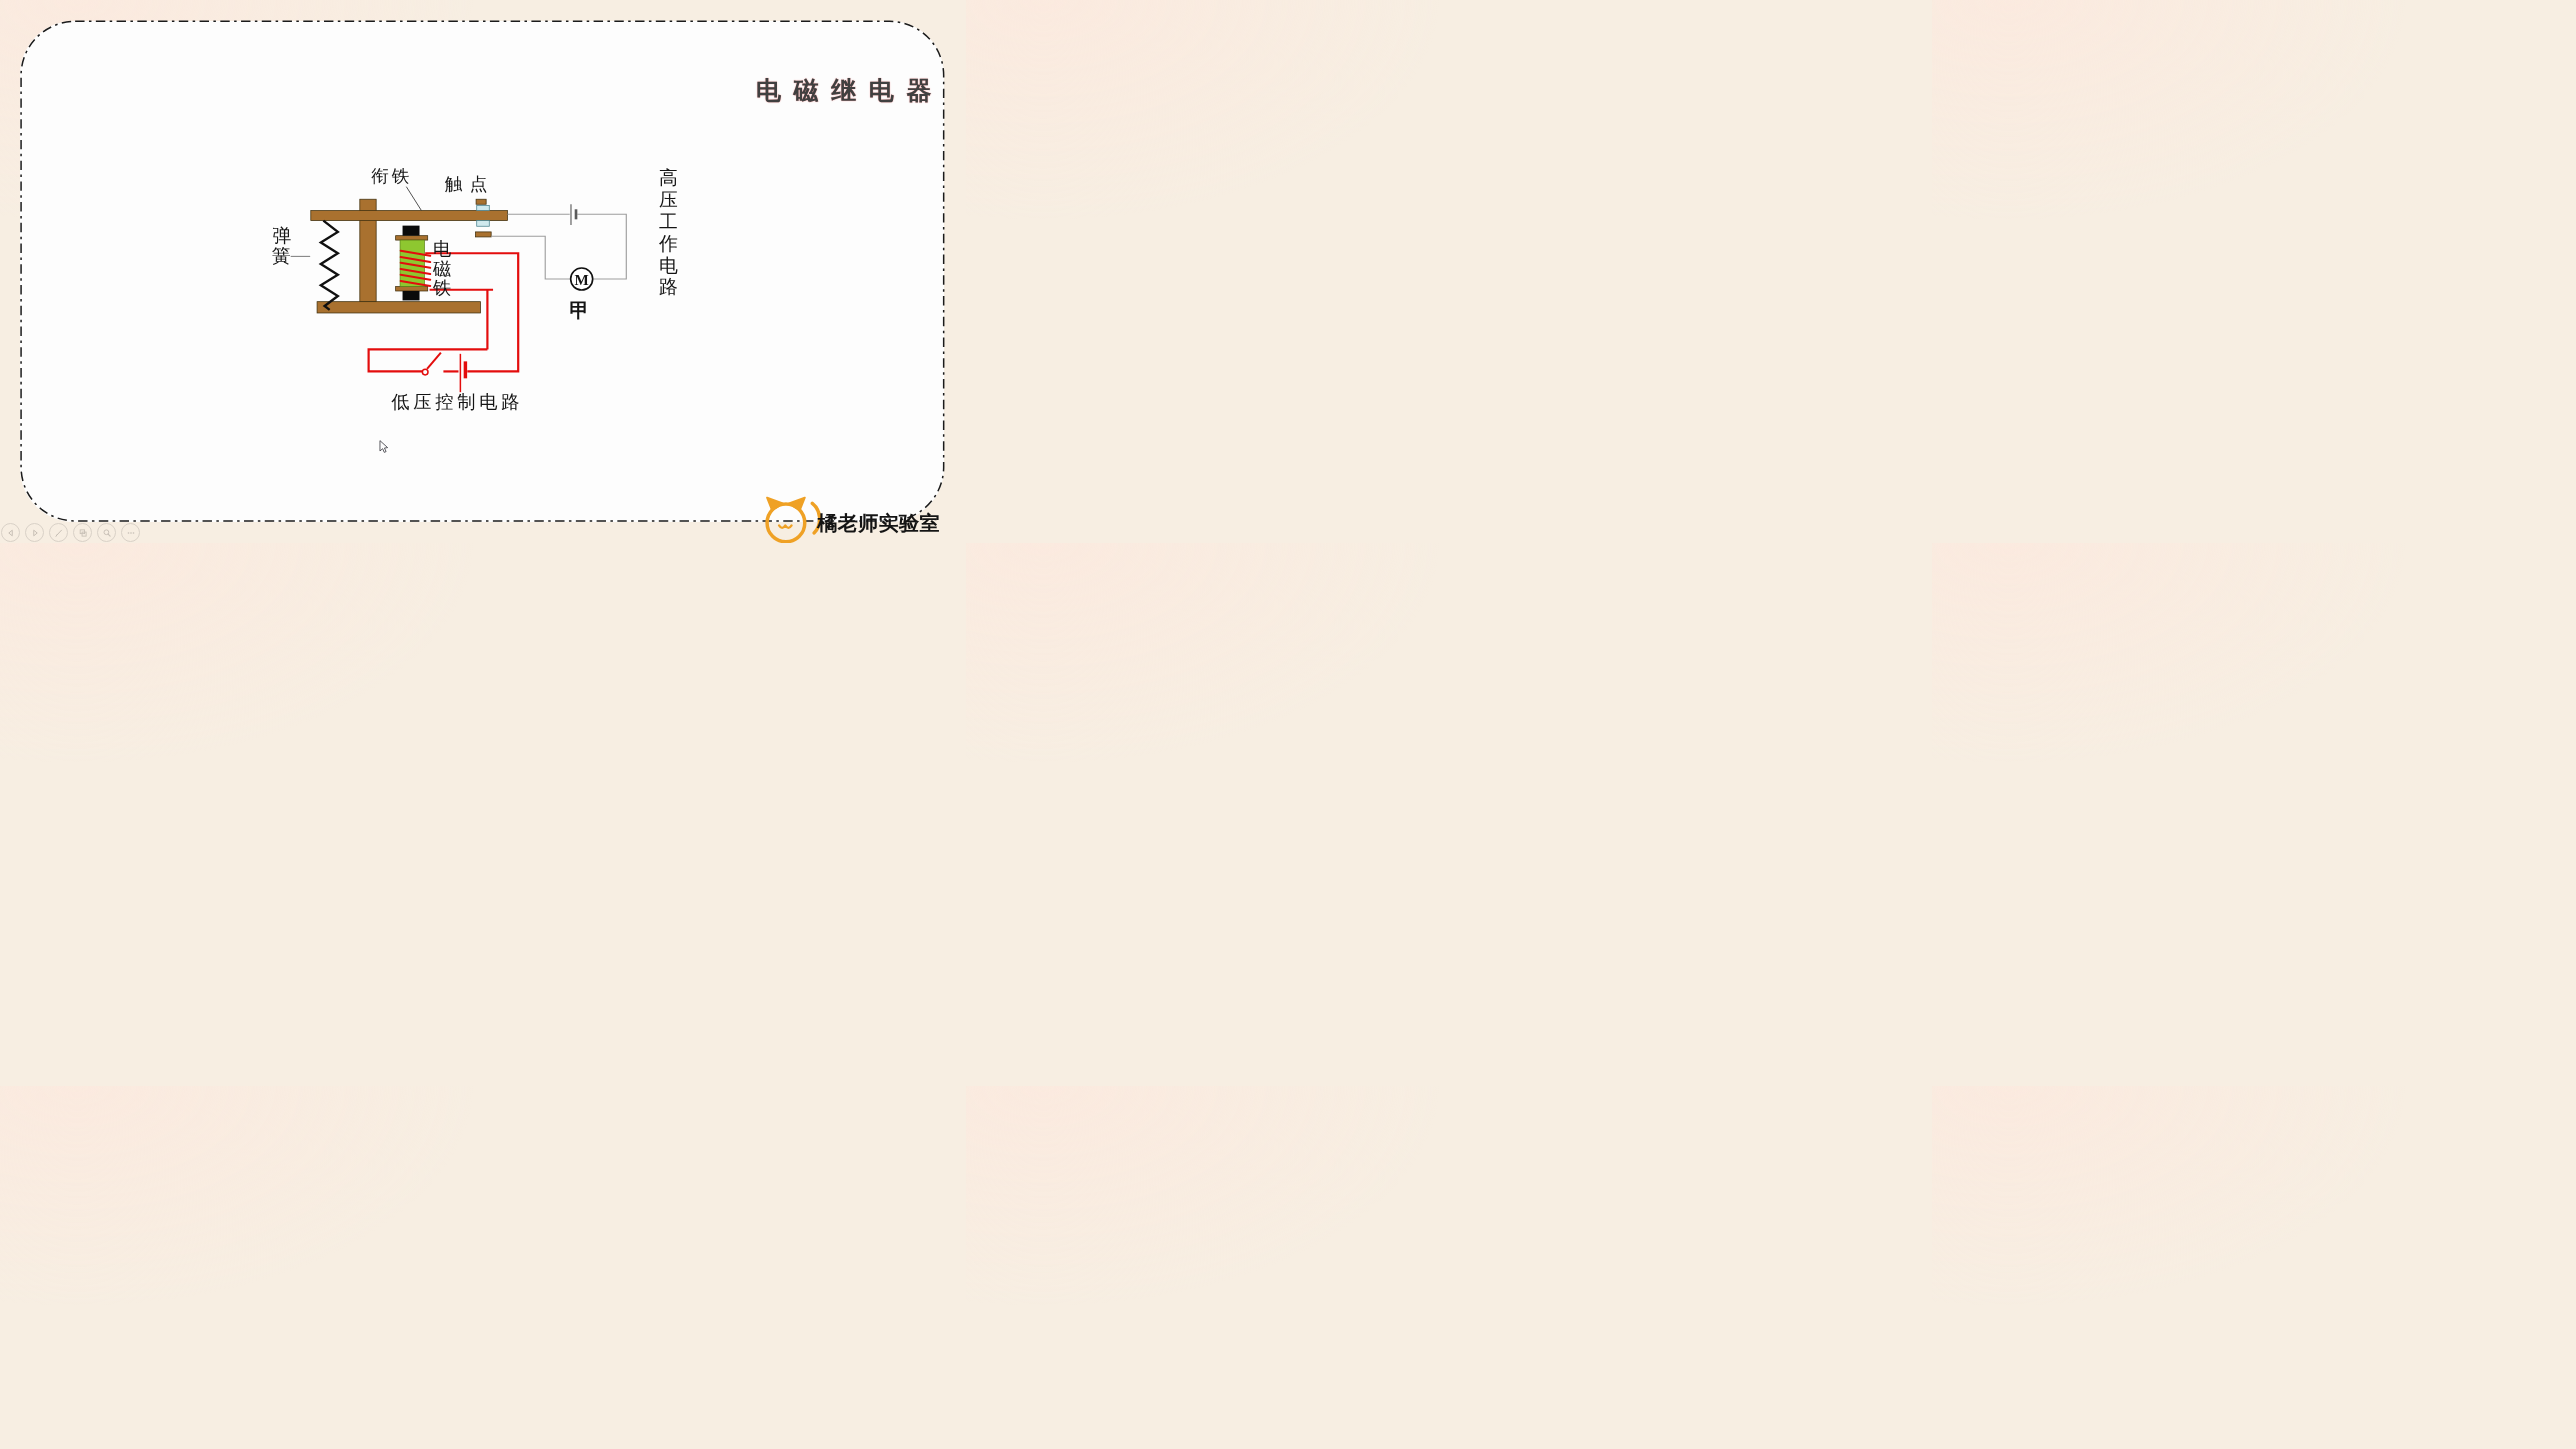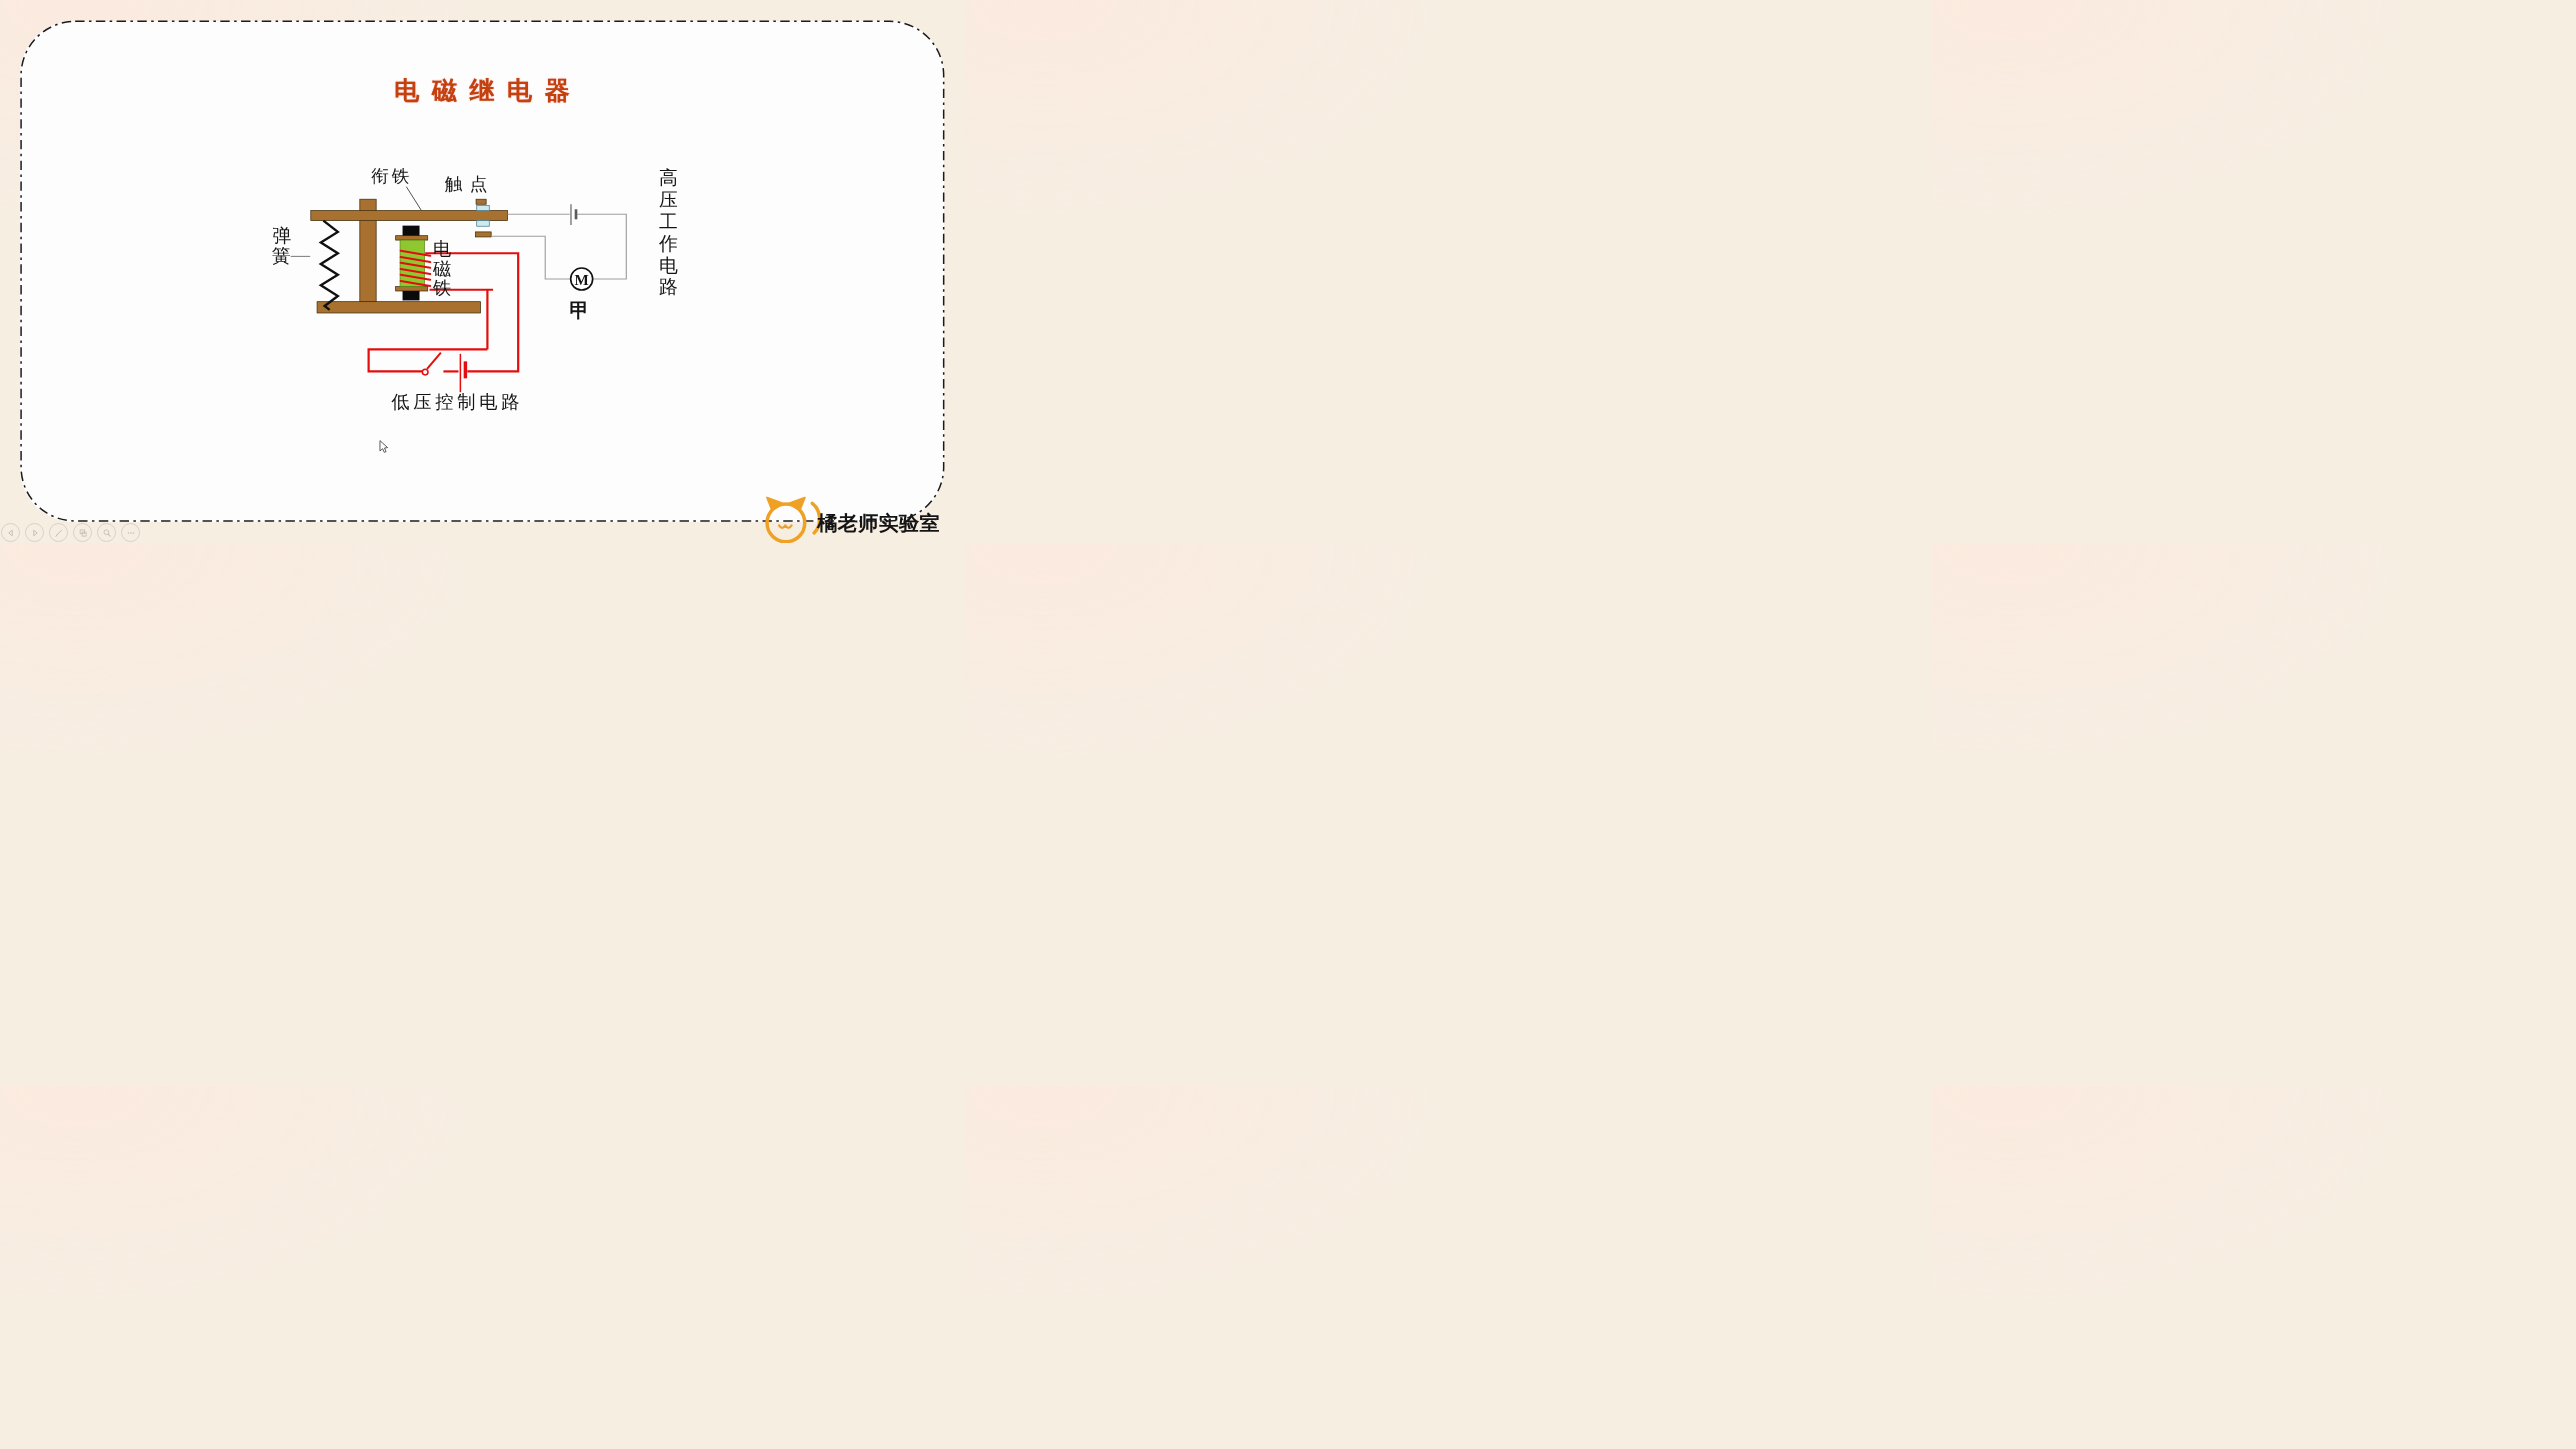--- a/index.html
+++ b/index.html
@@ -10,22 +10,22 @@
     background-image:radial-gradient(ellipse 566px 314px at 8% 0%, #fbeadf 0%, rgba(251,234,223,0) 70%);
     position:relative;
   }
   .panel {
     position:absolute; left:20px; top:21px; width:924px; height:501px;
     background:#fdfdfd; border-radius:54px;
   }
   .scene { position:absolute; left:0; top:0; width:966px; height:543px; }
   .page-title {
     position:absolute; left:20px; top:74px; width:924px;
-    text-align:center; font-size:25px; font-weight:bold;
-    letter-spacing:12.6px; padding-left:12.6px; color:#c2410c;
+    text-align:right; font-size:25px; font-weight:bold;
+    letter-spacing:12.6px; padding-left:12.6px; color:#404040;
     text-shadow:0 0 1.3px rgba(229,0,0,.45);
     font-family:"Liberation Serif","DejaVu Serif",serif;
   }
   .scene text {
     font-family:"Liberation Serif","DejaVu Serif",serif;
     fill:#141414;
   }
   .lbl28 { font-size:28px; }
   .lbl29 { font-size:29px; text-anchor:middle; }
   .lbl30 { font-size:30px; text-anchor:middle; }

